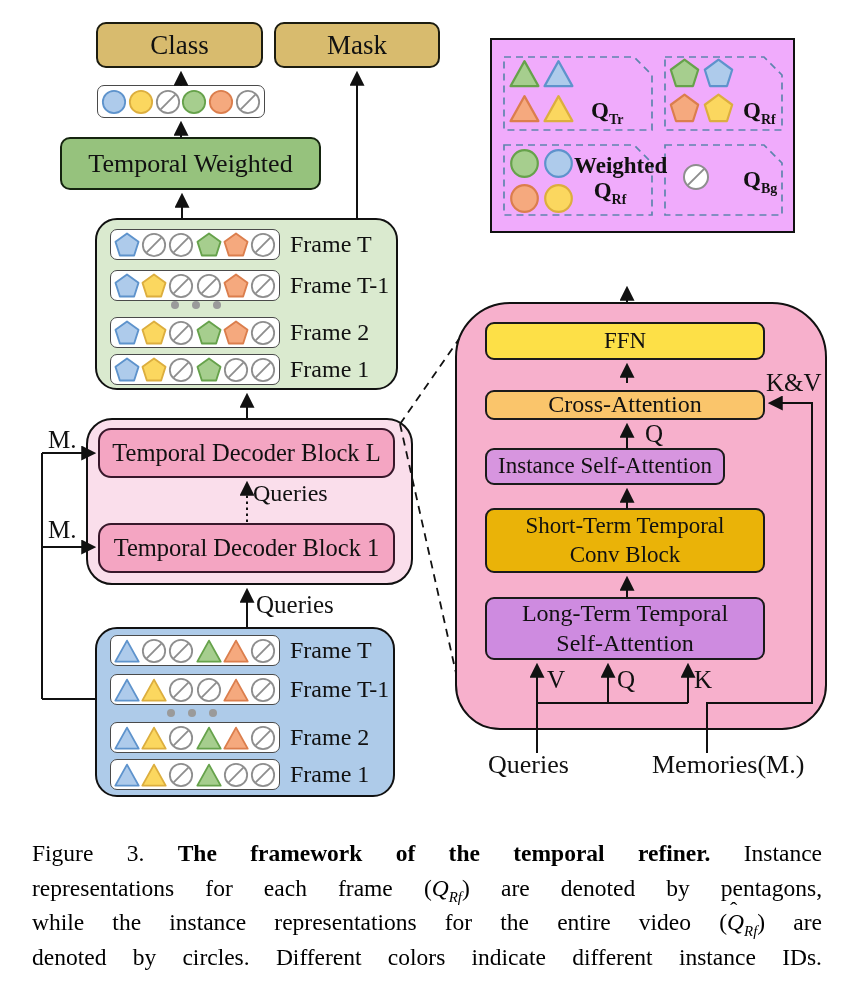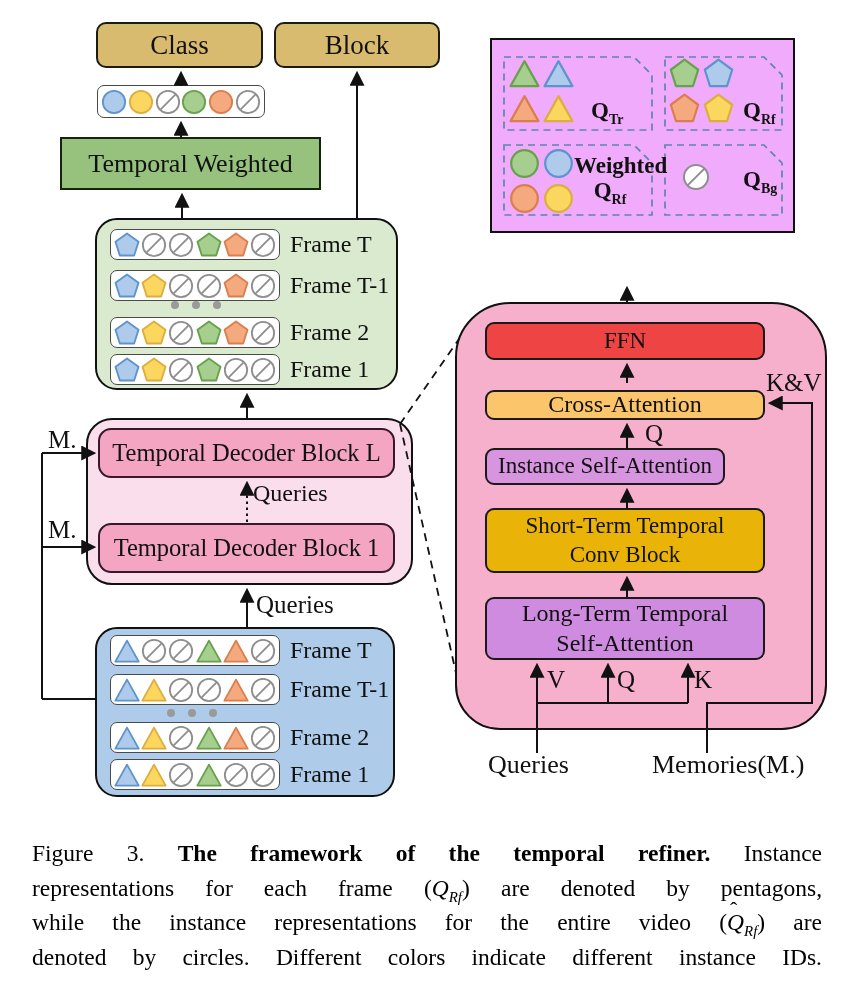--- a/index.html
+++ b/index.html
@@ -7,21 +7,21 @@
           font-family:Liberation Serif, serif;color:#111;overflow:hidden;padding-left:16px;}
   .abs{position:absolute;}
   .box{position:absolute;display:flex;align-items:center;justify-content:center;
        box-sizing:border-box;text-align:center;}
   
   .outbox{background:#D8BB6E;border:2px solid #1c1c10;border-radius:10px;font-size:27px;}
   
   .striprow{background:#fff;border:1.7px solid #4a4a4a;border-radius:7px;
             display:flex;align-items:center;justify-content:space-between;
             padding:0 3px;box-sizing:border-box;}
-  .tw{background:#96C27D;border:2.2px solid #15240f;border-radius:0;font-size:26px;}
+  .tw{background:#96C27D;border:2.2px solid #15240f;border-radius:10px;font-size:26px;}
   
   .stack{position:absolute;border:2.2px solid #111;border-radius:22px;box-sizing:border-box;}
   .gstack{background:#DAEACF;}
   .bstack{background:#AECBE9;}
   .frame-row{position:absolute;display:flex;align-items:center;}
   .frame-label{font-size:24px;margin-left:10px;white-space:nowrap;}
   .dots{position:absolute;display:flex;gap:13px;}
   .dot{width:8px;height:8px;border-radius:50%;background:#9a9a9a;}
   
   .dec{background:#FADEEB;border:2.2px solid #111;border-radius:26px;}
@@ -29,21 +29,21 @@
   .lbl{position:absolute;font-size:25px;white-space:nowrap;}
   
   .legend{background:#f0abfc;border:2.5px solid #111;box-sizing:border-box;}
   .legend-grid{position:absolute;display:grid;grid-template-columns:repeat(2,31px);gap:4px 3px;}
   .qlab{position:absolute;font-size:23px;font-weight:600;white-space:nowrap;}
   .qlab sub{font-size:14px;font-weight:600;}
   .wlab{position:absolute;font-size:23px;font-weight:600;text-align:center;line-height:25px;}
   
   .refiner{background:#F7B0CC;border:2.2px solid #111;border-radius:55px 55px 45px 45px;}
   .rblock{border:2px solid #1a1a1a;border-radius:9px;font-size:23px;line-height:1.22;}
-  .ffn{background:#ef4444;}
+  .ffn{background:#fde047;}
   .ca{background:#FAC56B;font-size:24px;}
   .isa{background:#D795DF;}
   .conv{background:#eab308;}
   .lt{background:#CE8BE0;font-size:24px;}
   .io{font-size:26px;}
   
   .caption{position:absolute;left:32px;top:836px;width:790px;font-size:23.5px;color:#000;}
   .cap-line{height:34.5px;line-height:34.5px;text-align:justify;text-align-last:justify;white-space:nowrap;}
   .cap-line:last-child{text-align-last:justify;}
   .mq{font-style:italic;}
@@ -55,21 +55,21 @@
 </style>
 </head>
 <body>
 
 <div id="canvas">
 
   <div class="box outbox" style="left:96px;top:22px;width:167px;height:46px;">
     <span>Class</span>
   </div>
   <div class="box outbox" style="left:274px;top:22px;width:166px;height:46px;">
-    <span>Block</span>
+    <span>Mask</span>
   </div>
 
   <div class="striprow abs" style="left:97px;top:85px;width:168px;height:33px;">
       <svg class="shape" width="26" height="26" viewBox="0 0 24 24">
         <circle cx="12" cy="12" r="10.3" fill="#AECBEB" stroke="#5E93CC" stroke-width="1.7"></circle>
       </svg>
       <svg class="shape" width="26" height="26" viewBox="0 0 24 24">
         <circle cx="12" cy="12" r="10.3" fill="#FBD75F" stroke="#DCAE3E" stroke-width="1.7"></circle>
       </svg>
       <svg class="shape" width="26" height="26" viewBox="0 0 24 24">

